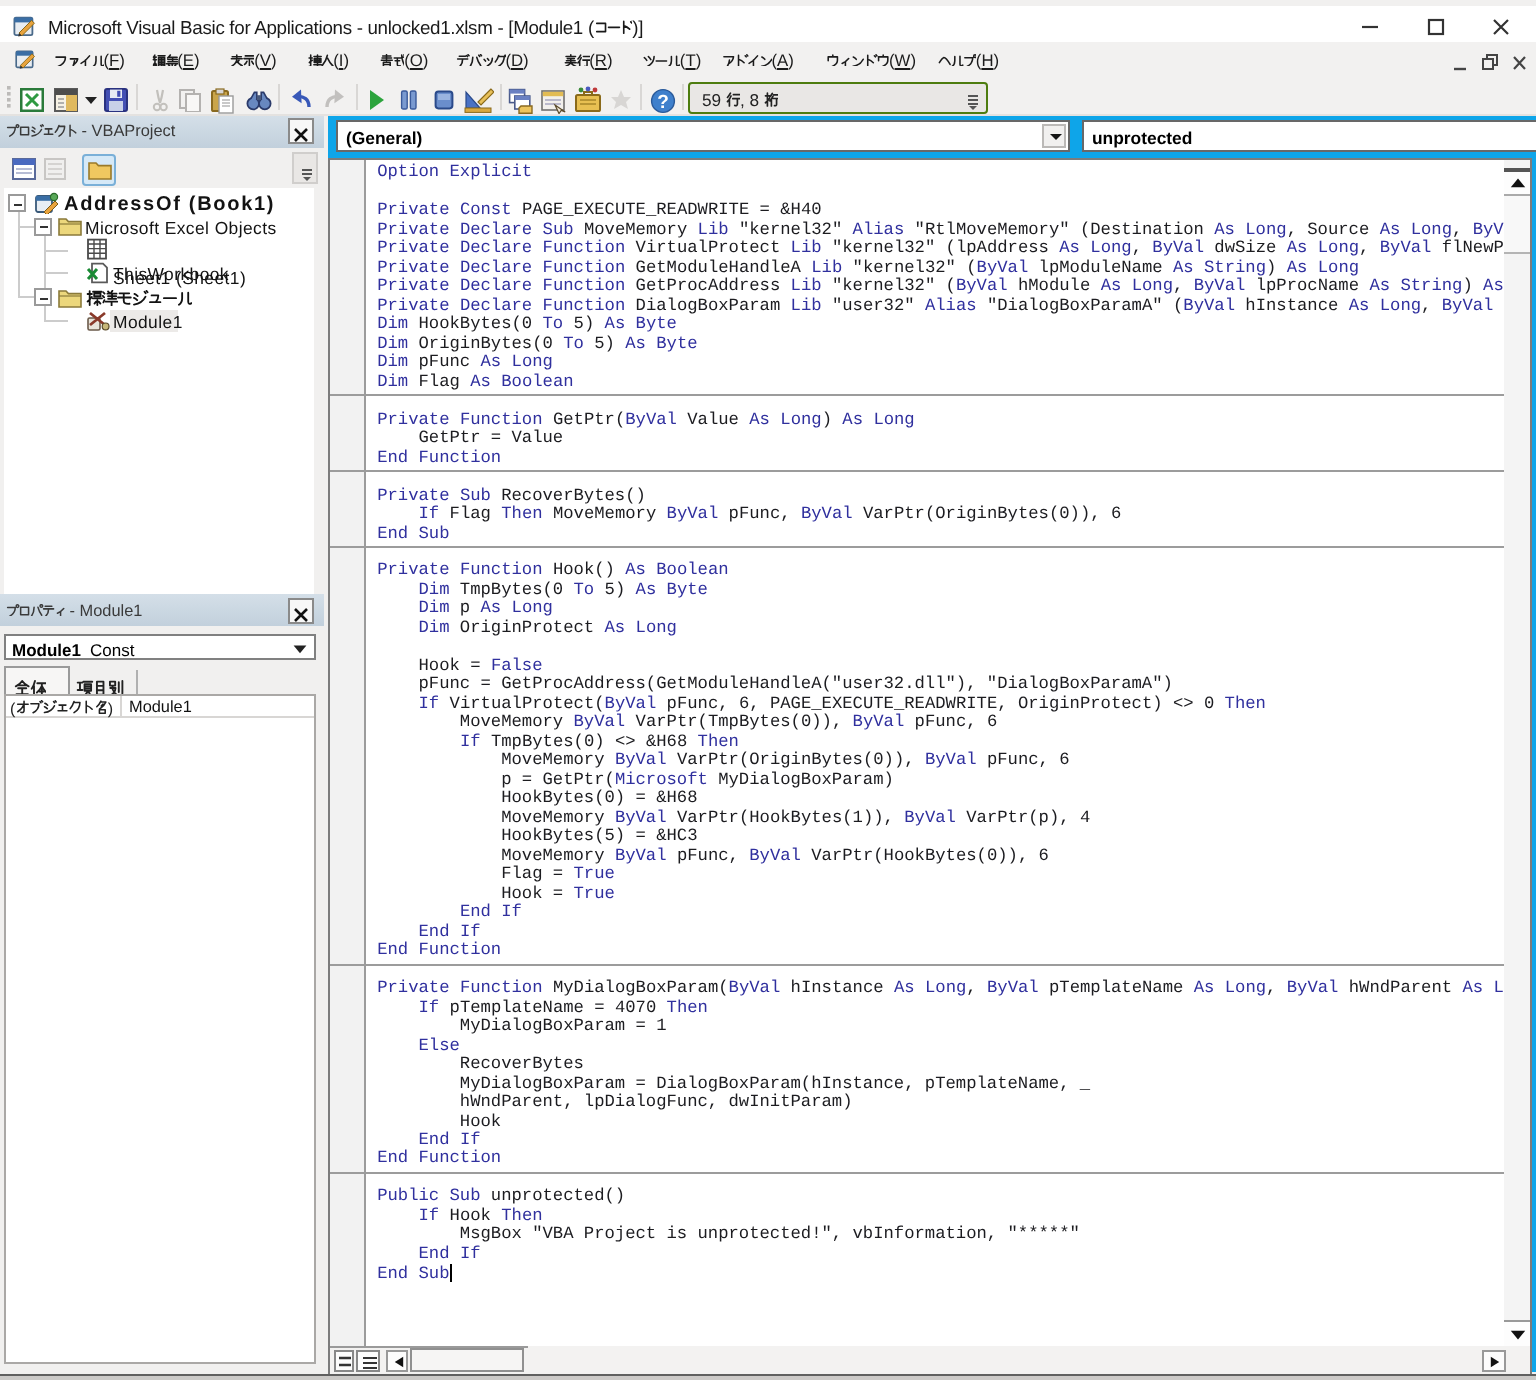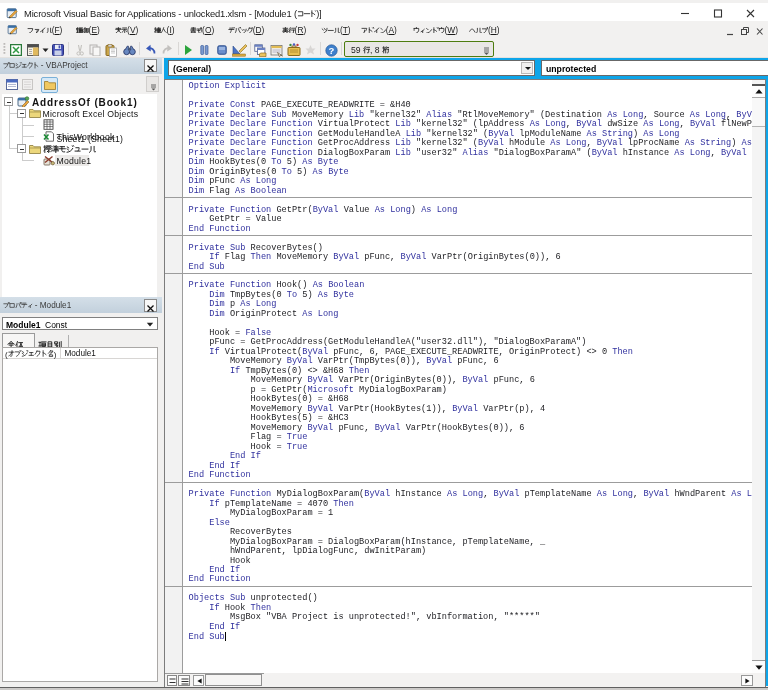--- a/index.html
+++ b/index.html
@@ -494,21 +494,21 @@
     <b>If</b> pTemplateName = 4070 <b>Then</b>
         MyDialogBoxParam = 1
     <b>Else</b>
         RecoverBytes
         MyDialogBoxParam = DialogBoxParam(hInstance, pTemplateName, _
         hWndParent, lpDialogFunc, dwInitParam)
         Hook
     <b>End</b> <b>If</b>
 <b>End</b> <b>Function</b>
 
-<b>Objects</b> <b>Sub</b> unprotected()
+<b>Public</b> <b>Sub</b> unprotected()
     <b>If</b> Hook <b>Then</b>
         MsgBox "VBA Project is unprotected!", vbInformation, "*****"
     <b>End</b> <b>If</b>
 <b>End</b> <b>Sub</b><span class="cur"></span></pre>
         </div>
         <div class="psep" style="top:117.0px"></div>
         <div class="psep" style="top:155.0px"></div>
         <div class="psep" style="top:192.9px"></div>
         <div class="psep" style="top:401.6px"></div>
         <div class="psep" style="top:505.9px"></div>

